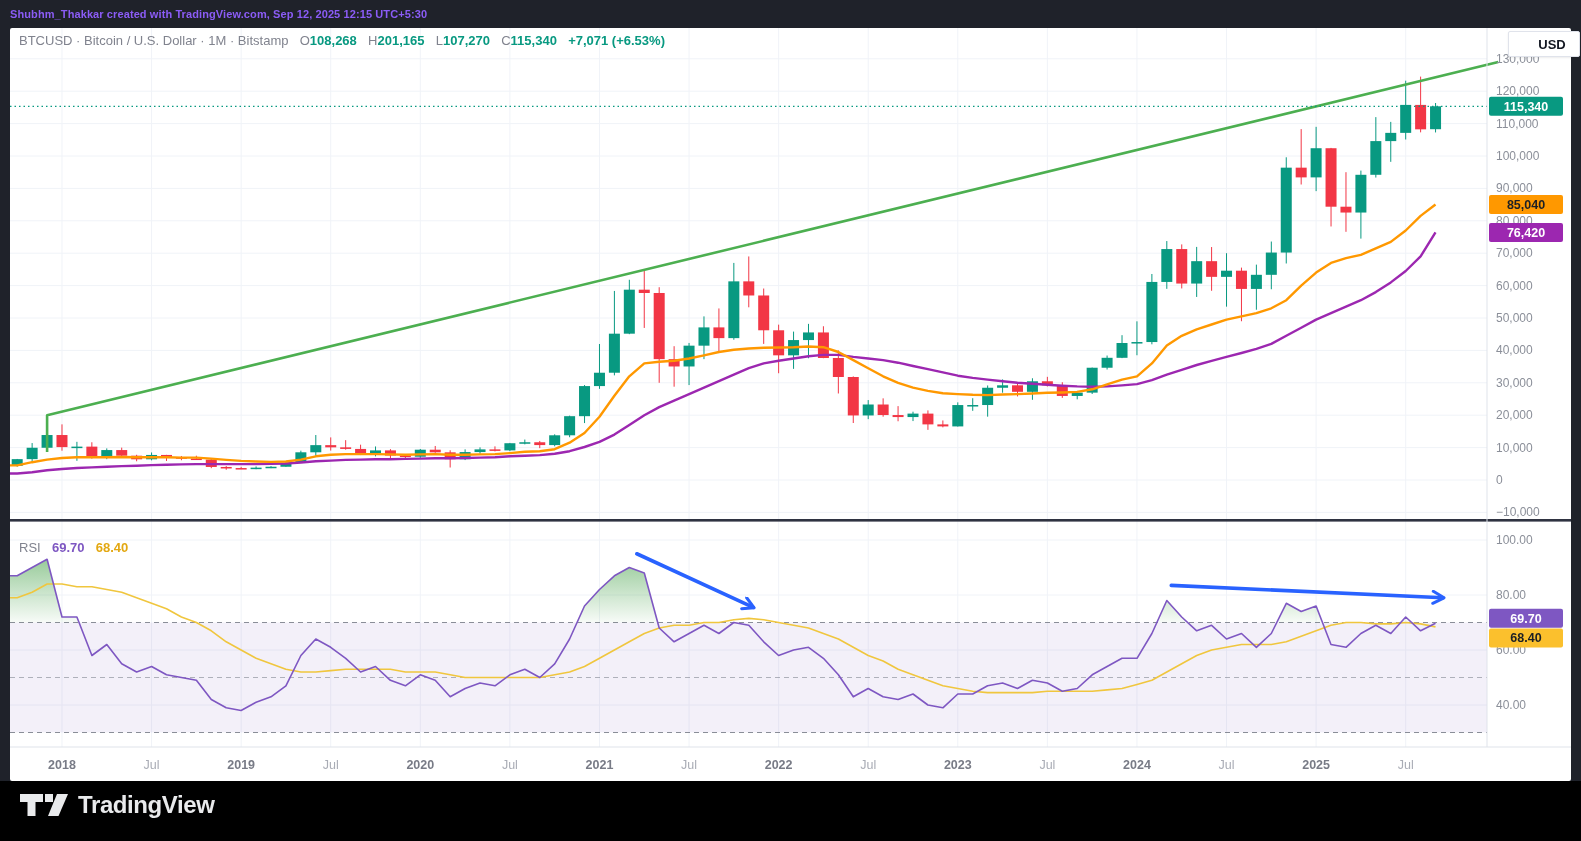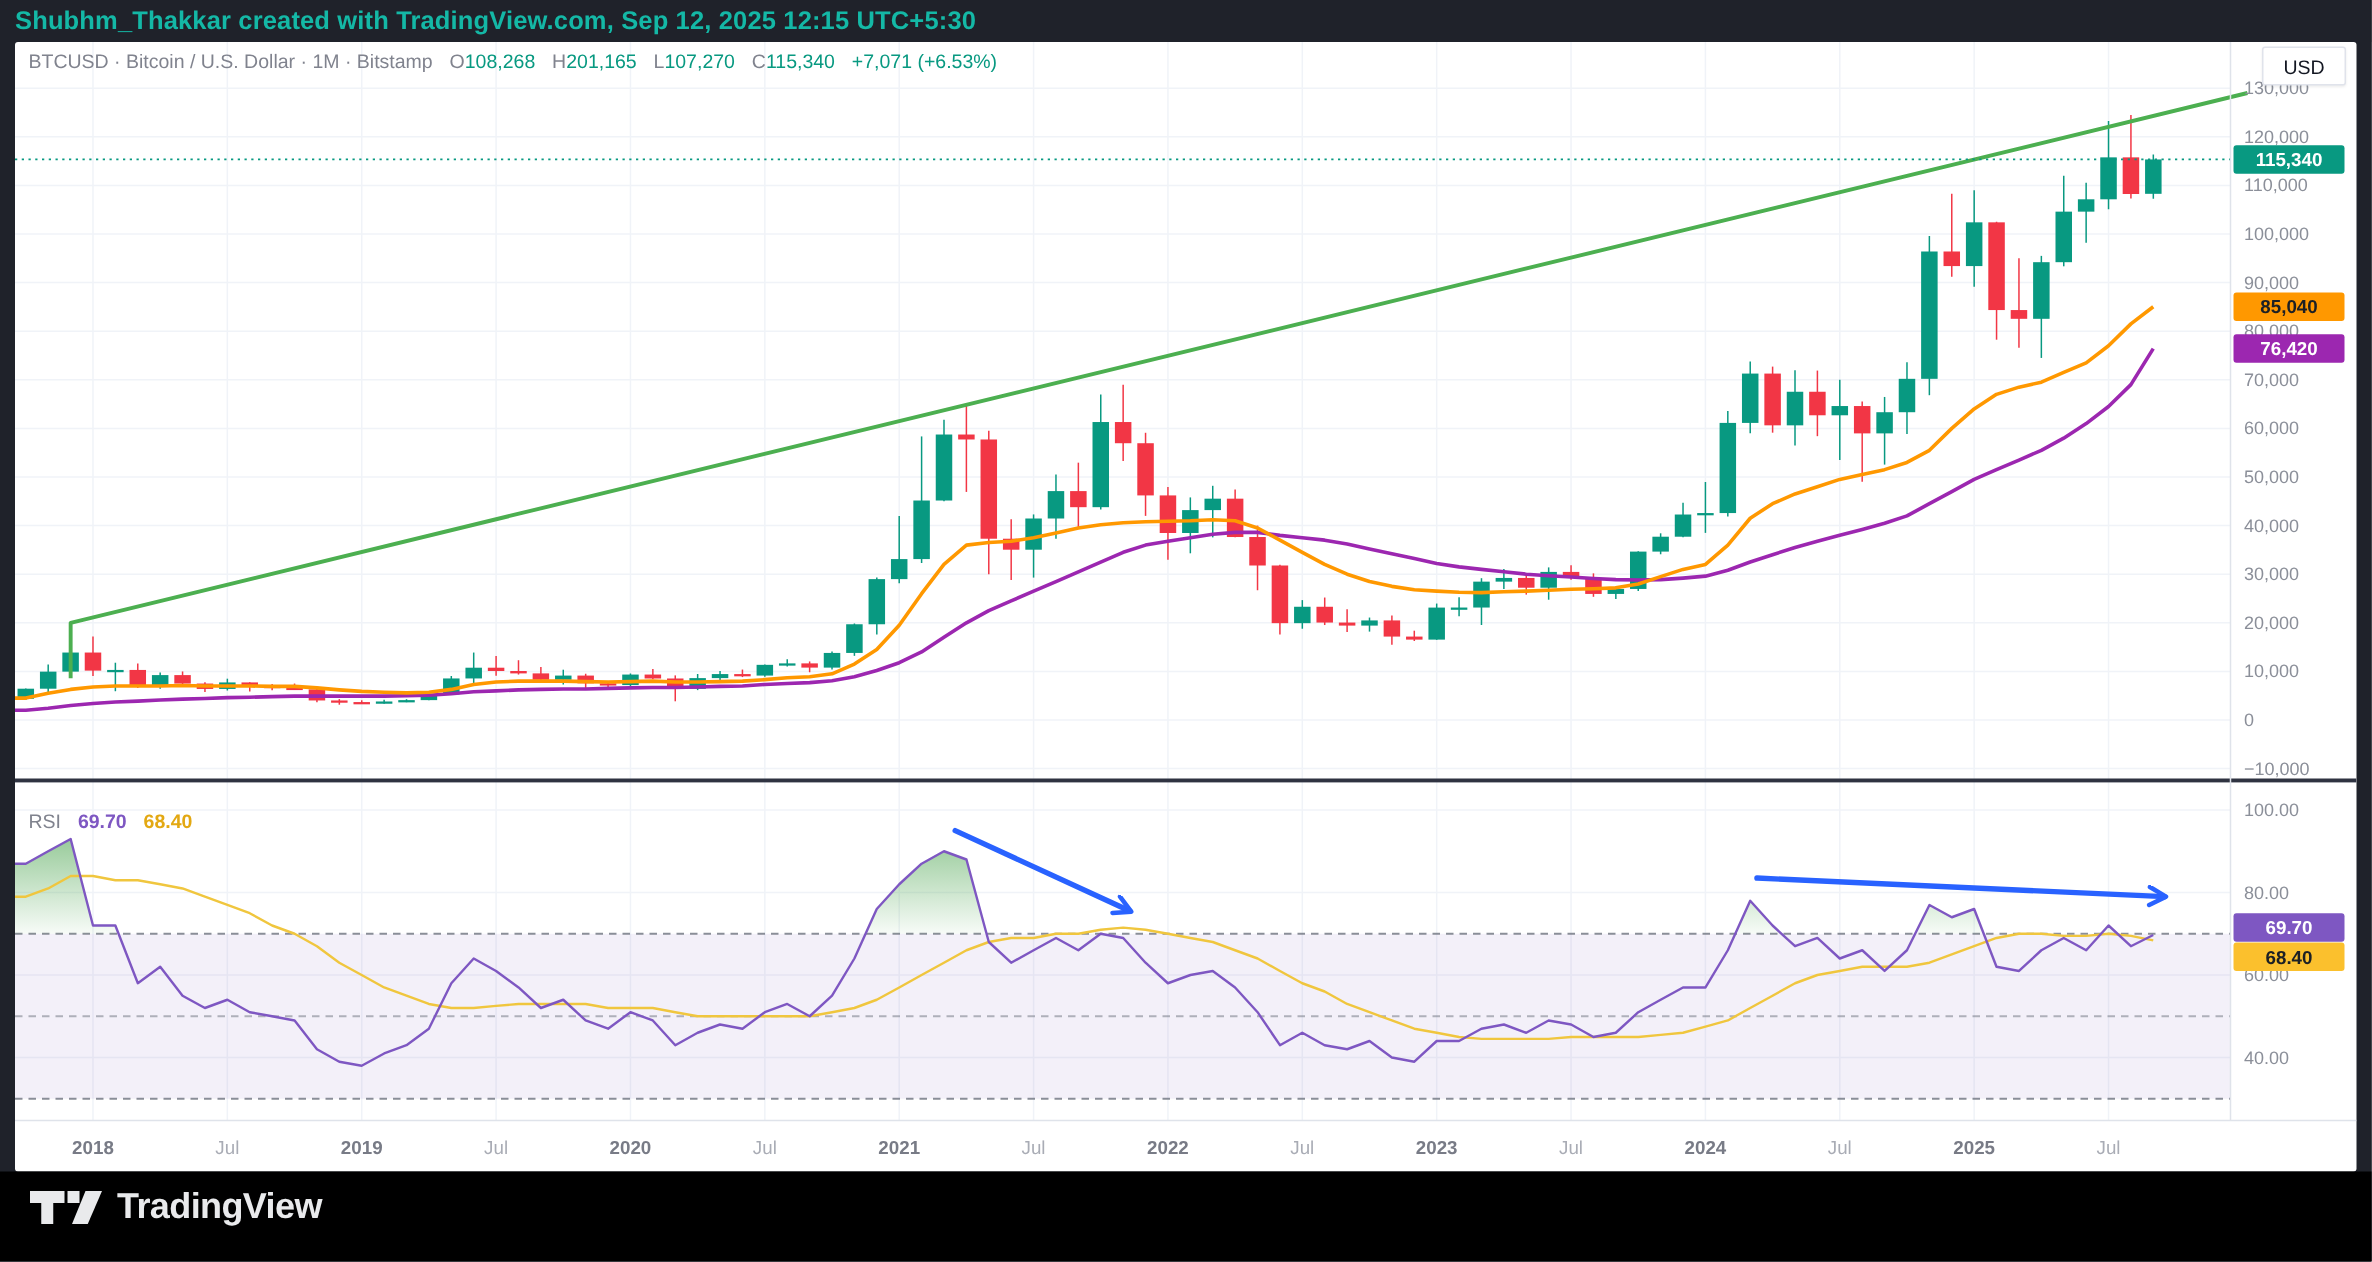--- a/index.html
+++ b/index.html
@@ -1,36 +1,36 @@
 <!DOCTYPE html>
 <html><head>
 <meta charset="utf-8">
 <style>
   html,body{margin:0;padding:0;background:#1f222a;width:1581px;height:841px;overflow:hidden;
     font-family:"Liberation Sans",sans-serif;}
   .stage{position:relative;width:1581px;height:841px;background:#1f222a;}
   .topbar{position:absolute;left:0;top:0;width:1581px;height:28px;background:#1f222a;
     display:flex;align-items:center;}
-  .topbar .attr{color:#14b8a6;font-size:17px;font-weight:bold;padding-left:10px;letter-spacing:.1px;}
+  .topbar .attr{color:#8b5cf6;font-size:11px;font-weight:bold;padding-left:10px;letter-spacing:.1px;}
   .chart{position:absolute;left:10px;top:28px;width:1561px;height:753px;background:#ffffff;border-radius:2px;}
   #chart-svg{position:absolute;left:0;top:0;}
   .legend{position:absolute;left:9px;top:5px;z-index:5;line-height:16px;font-size:13px;}
   .legend .row{white-space:nowrap;height:16px;}
   .lt{color:#80838e;}
   .k{color:#80838e;}
-  .v-up{color:#089981;font-weight:400;}
+  .v-up{color:#089981;font-weight:700;}
   .v-vidya{color:#ff9800;font-weight:600;}
   .v-ema{color:#9c27b0;font-weight:600;}
   .rsi-legend{position:absolute;left:9px;top:512px;z-index:5;font-size:13px;white-space:nowrap;}
   .v-rsi{color:#7e57c2;font-weight:600;}
   .v-rsima{color:#e3a812;font-weight:600;}
   .sep{display:inline-block;width:4px;}
   .usd-btn{position:absolute;left:1498px;top:3px;width:54px;height:24px;background:#fff;
-    border:1px solid #e0e3eb;border-radius:2px;color:#131722;font-size:13px;font-weight:400;
-    display:flex;align-items:center;justify-content:center;z-index:6;box-shadow:0 1px 2px rgba(0,0,0,.08);}
+    border:1px solid #e0e3eb;border-radius:2px;color:#131722;font-size:13px;font-weight:700;
+    display:flex;align-items:center;justify-content:center;z-index:6;box-shadow:0 1px 2px rgba(0,0,0,.08);padding-left:16px;}
   .footer{position:absolute;left:0;top:781px;width:1581px;height:60px;background:#000000;padding-left:24px;}
   .tvlogo{position:absolute;left:18px;top:8px;display:flex;align-items:center;}
   .tvlogo .word{color:#e9eaec;font-size:24px;font-weight:bold;letter-spacing:-.4px;margin-left:8px;}
 </style>
 </head>
 <body>
 
 <div class="stage">
 
   <div class="topbar">

